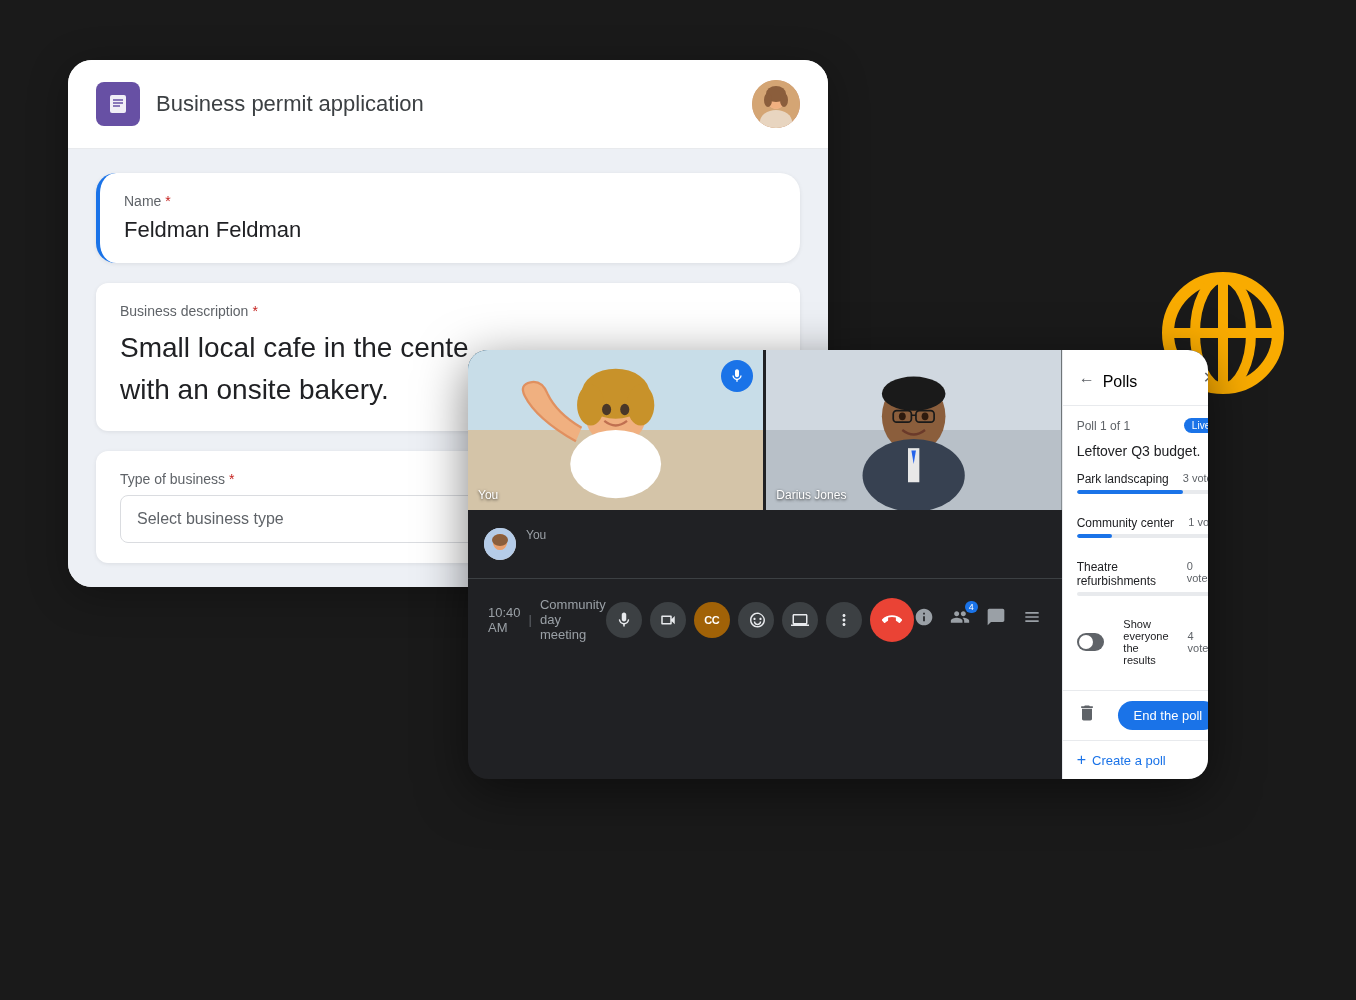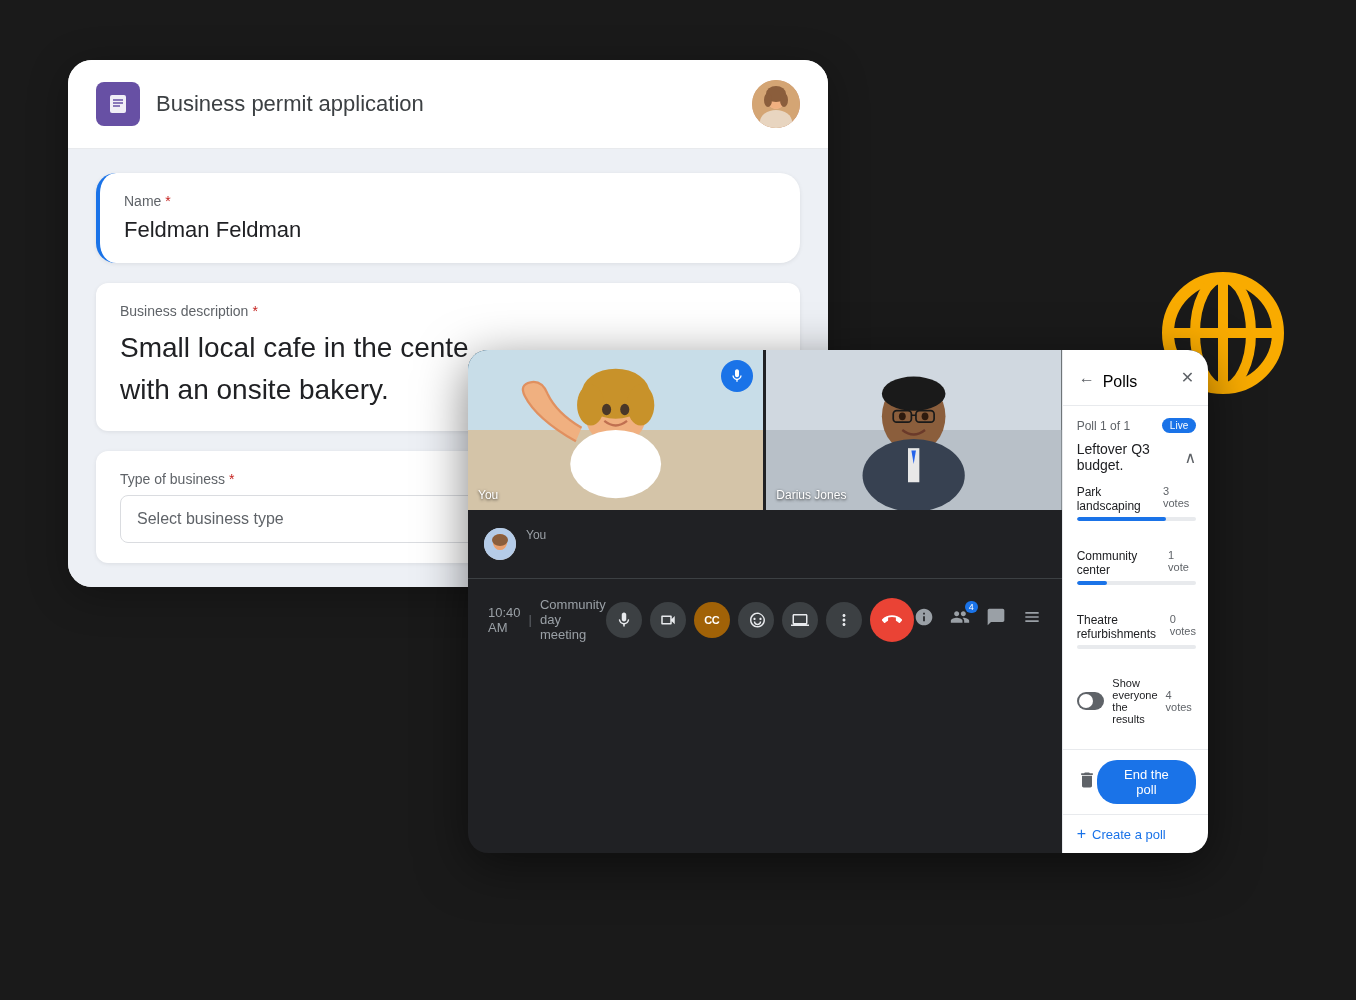--- a/index.html
+++ b/index.html
@@ -387,21 +387,21 @@
       font-size: 14px;
       color: #202124;
       font-weight: 500;
       margin-bottom: 12px;
       display: flex;
       align-items: center;
       justify-content: space-between;
     }
 
     .poll-option {
-      margin-bottom: 28px;
+      margin-bottom: 22px;
     }
 
     .poll-option-label {
       font-size: 12px;
       color: #202124;
       margin-bottom: 4px;
       display: flex;
       justify-content: space-between;
     }
 
@@ -419,21 +419,21 @@
 
     .poll-bar-fill {
       height: 100%;
       background: #1a73e8;
       border-radius: 2px;
     }
 
     .show-results-row {
       display: flex;
       align-items: center;
-      gap: 8px;
+      gap: 19px;
       margin-top: 8px;
       margin-bottom: 12px;
     }
 
     .toggle-switch {
       width: 32px;
       height: 18px;
       background: #5f6368;
       border-radius: 9px;
       position: relative;

